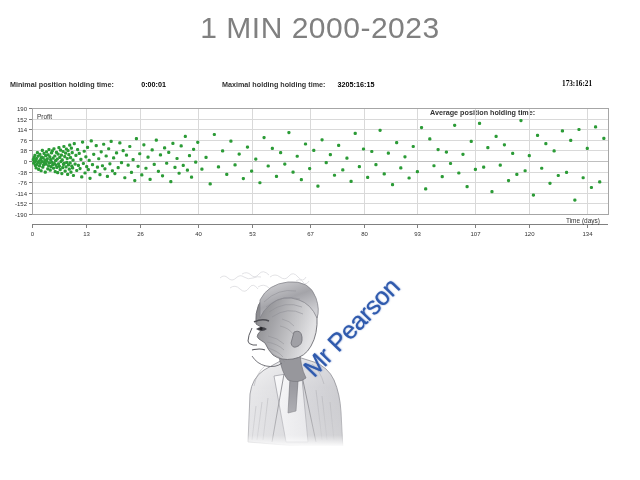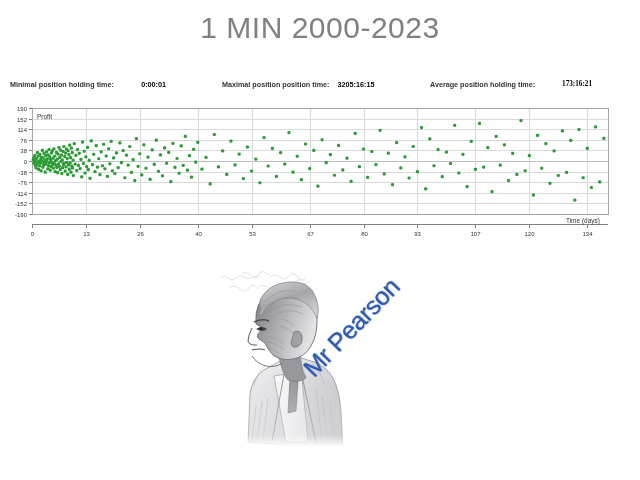--- a/index.html
+++ b/index.html
@@ -52,21 +52,21 @@
     top: 0;
     white-space: nowrap;
     font-weight: bold;
     color: #000000;
     text-align: right;
   }
   #stat-min-label  { left: 10px; }
   #stat-min-value  { left: 120px; width: 46px; }
   #stat-max-label  { left: 222px; }
   #stat-max-value  { left: 328px; width: 56px; text-align: center; }
-  #stat-avg-label  { left: 430px; }
+  #stat-avg-label  { left: 430px; margin-top: 28px; }
   #stat-avg-value  { left: 536px; width: 56px; font-family: Liberation Serif, serif; }
 
   
   #chart-panel {
     position: absolute;
     left: 4px;
     top: 102px;
     width: 632px;
     height: 140px;
   }
@@ -107,21 +107,21 @@
 </style>
 </head>
 <body>
 
 <div id="page-title">1 MIN 2000-2023</div>
 
 <div id="stats-row">
   <span class="stat-label" id="stat-min-label">Minimal position holding time:</span>
   <span class="stat-value" id="stat-min-value">0:00:01</span>
 
-  <span class="stat-label" id="stat-max-label">Maximal position position time:</span>
+  <span class="stat-label" id="stat-max-label">Maximal holding holding time:</span>
   <span class="stat-value" id="stat-max-value">3205:16:15</span>
 
   <span class="stat-label" id="stat-avg-label">Average position holding time:</span>
   <span class="stat-value" id="stat-avg-value">173:16:21</span>
 </div>
 
 <div id="chart-panel">
   <svg id="chart-svg" width="632" height="140" viewBox="0 0 632 140">
     <g>
         <line x1="28" y1="6.5" x2="604" y2="6.5" class="grid-line"></line>

